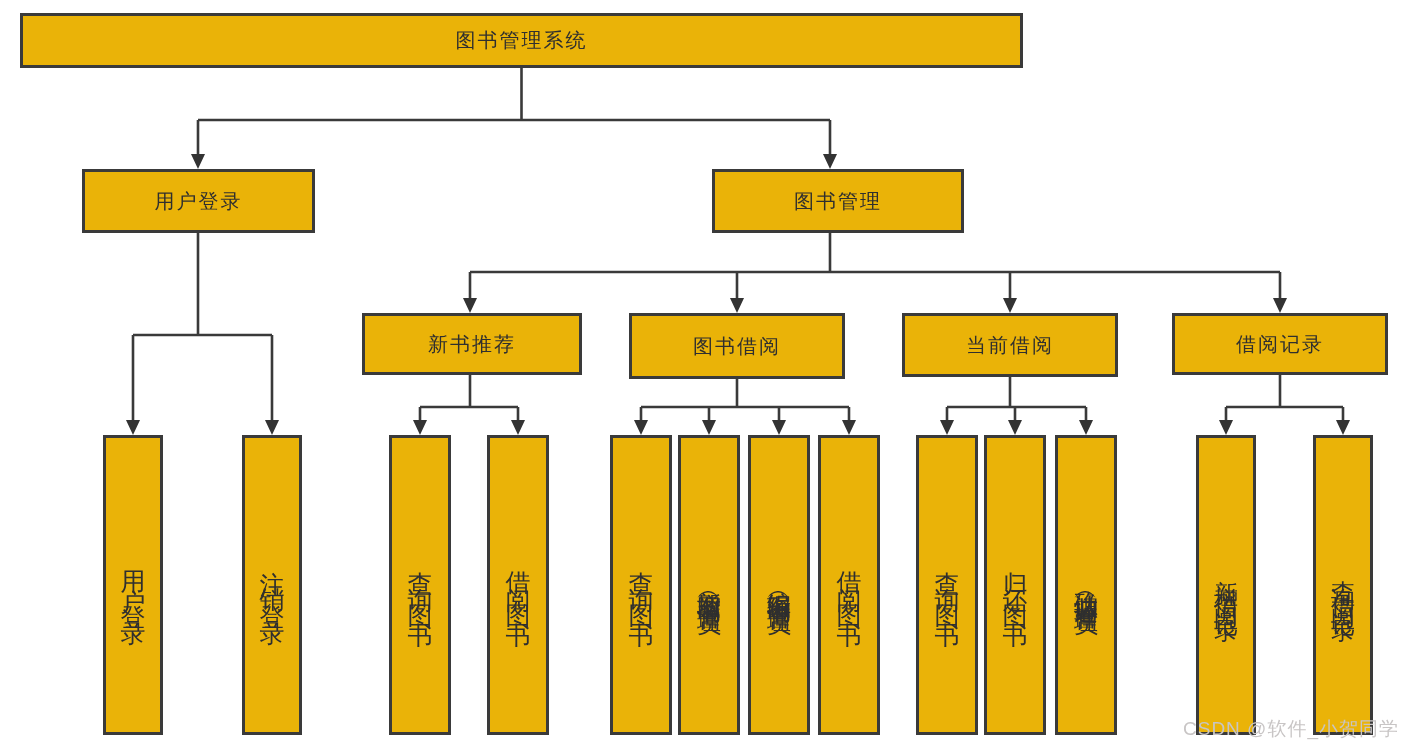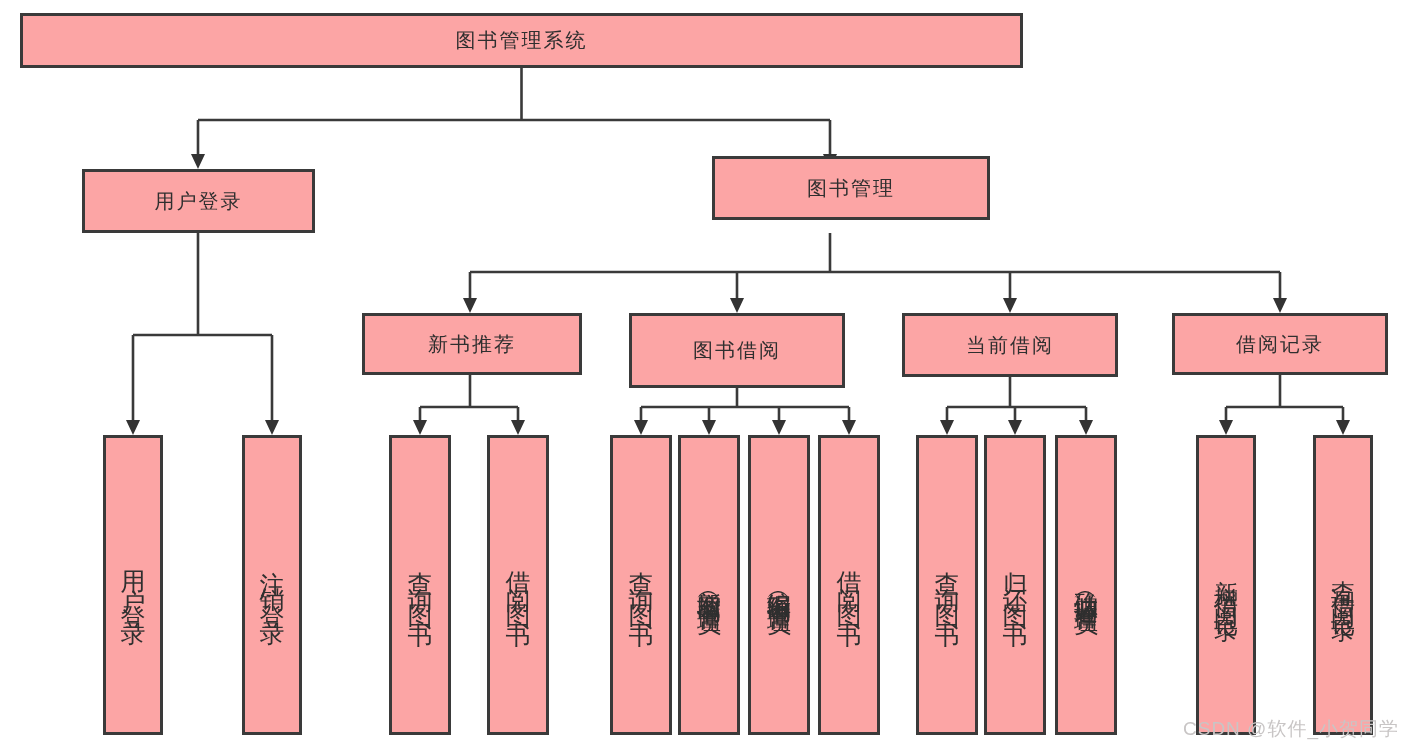--- a/index.html
+++ b/index.html
@@ -6,21 +6,21 @@
   .canvas{
     position:relative;
     width:1405px;height:747px;
     background:#ffffff;
     font-family:"Liberation Sans", sans-serif;
     overflow:hidden;
   }
   .wires{position:absolute;left:0;top:0;pointer-events:none;}
   .box{
     position:absolute;
-    background:#fca5a5;
+    background:#eab308;
     border:3px solid #3a3a3a;
     box-sizing:border-box;
     display:flex;align-items:center;justify-content:center;
     color:#2f2f2f;
   }
   .htext{
     font-size:20px;
     letter-spacing:2px;
     white-space:nowrap;
     color:#2f2f2f;
@@ -84,28 +84,28 @@
     </g>
   </svg>
 
   <div class="box" style="left:20px;top:13px;width:1003px;height:55px">
     <span class="htext">图书管理系统</span>
   </div>
 
   <div class="box" style="left:82px;top:169px;width:233px;height:64px">
     <span class="htext">用户登录</span>
   </div>
-  <div class="box" style="left:712px;top:156px;width:278px;height:64px">
+  <div class="box" style="left:712px;top:169px;width:252px;height:64px">
     <span class="htext">图书管理</span>
   </div>
 
   <div class="box" style="left:362px;top:313px;width:220px;height:62px">
     <span class="htext">新书推荐</span>
   </div>
-  <div class="box" style="left:629px;top:313px;width:216px;height:75px">
+  <div class="box" style="left:629px;top:313px;width:216px;height:66px">
     <span class="htext">图书借阅</span>
   </div>
   <div class="box" style="left:902px;top:313px;width:216px;height:64px">
     <span class="htext">当前借阅</span>
   </div>
   <div class="box" style="left:1172px;top:313px;width:216px;height:62px">
     <span class="htext">借阅记录</span>
   </div>
 
   <div class="box" style="left:103px;top:435px;width:60px;height:300px">

